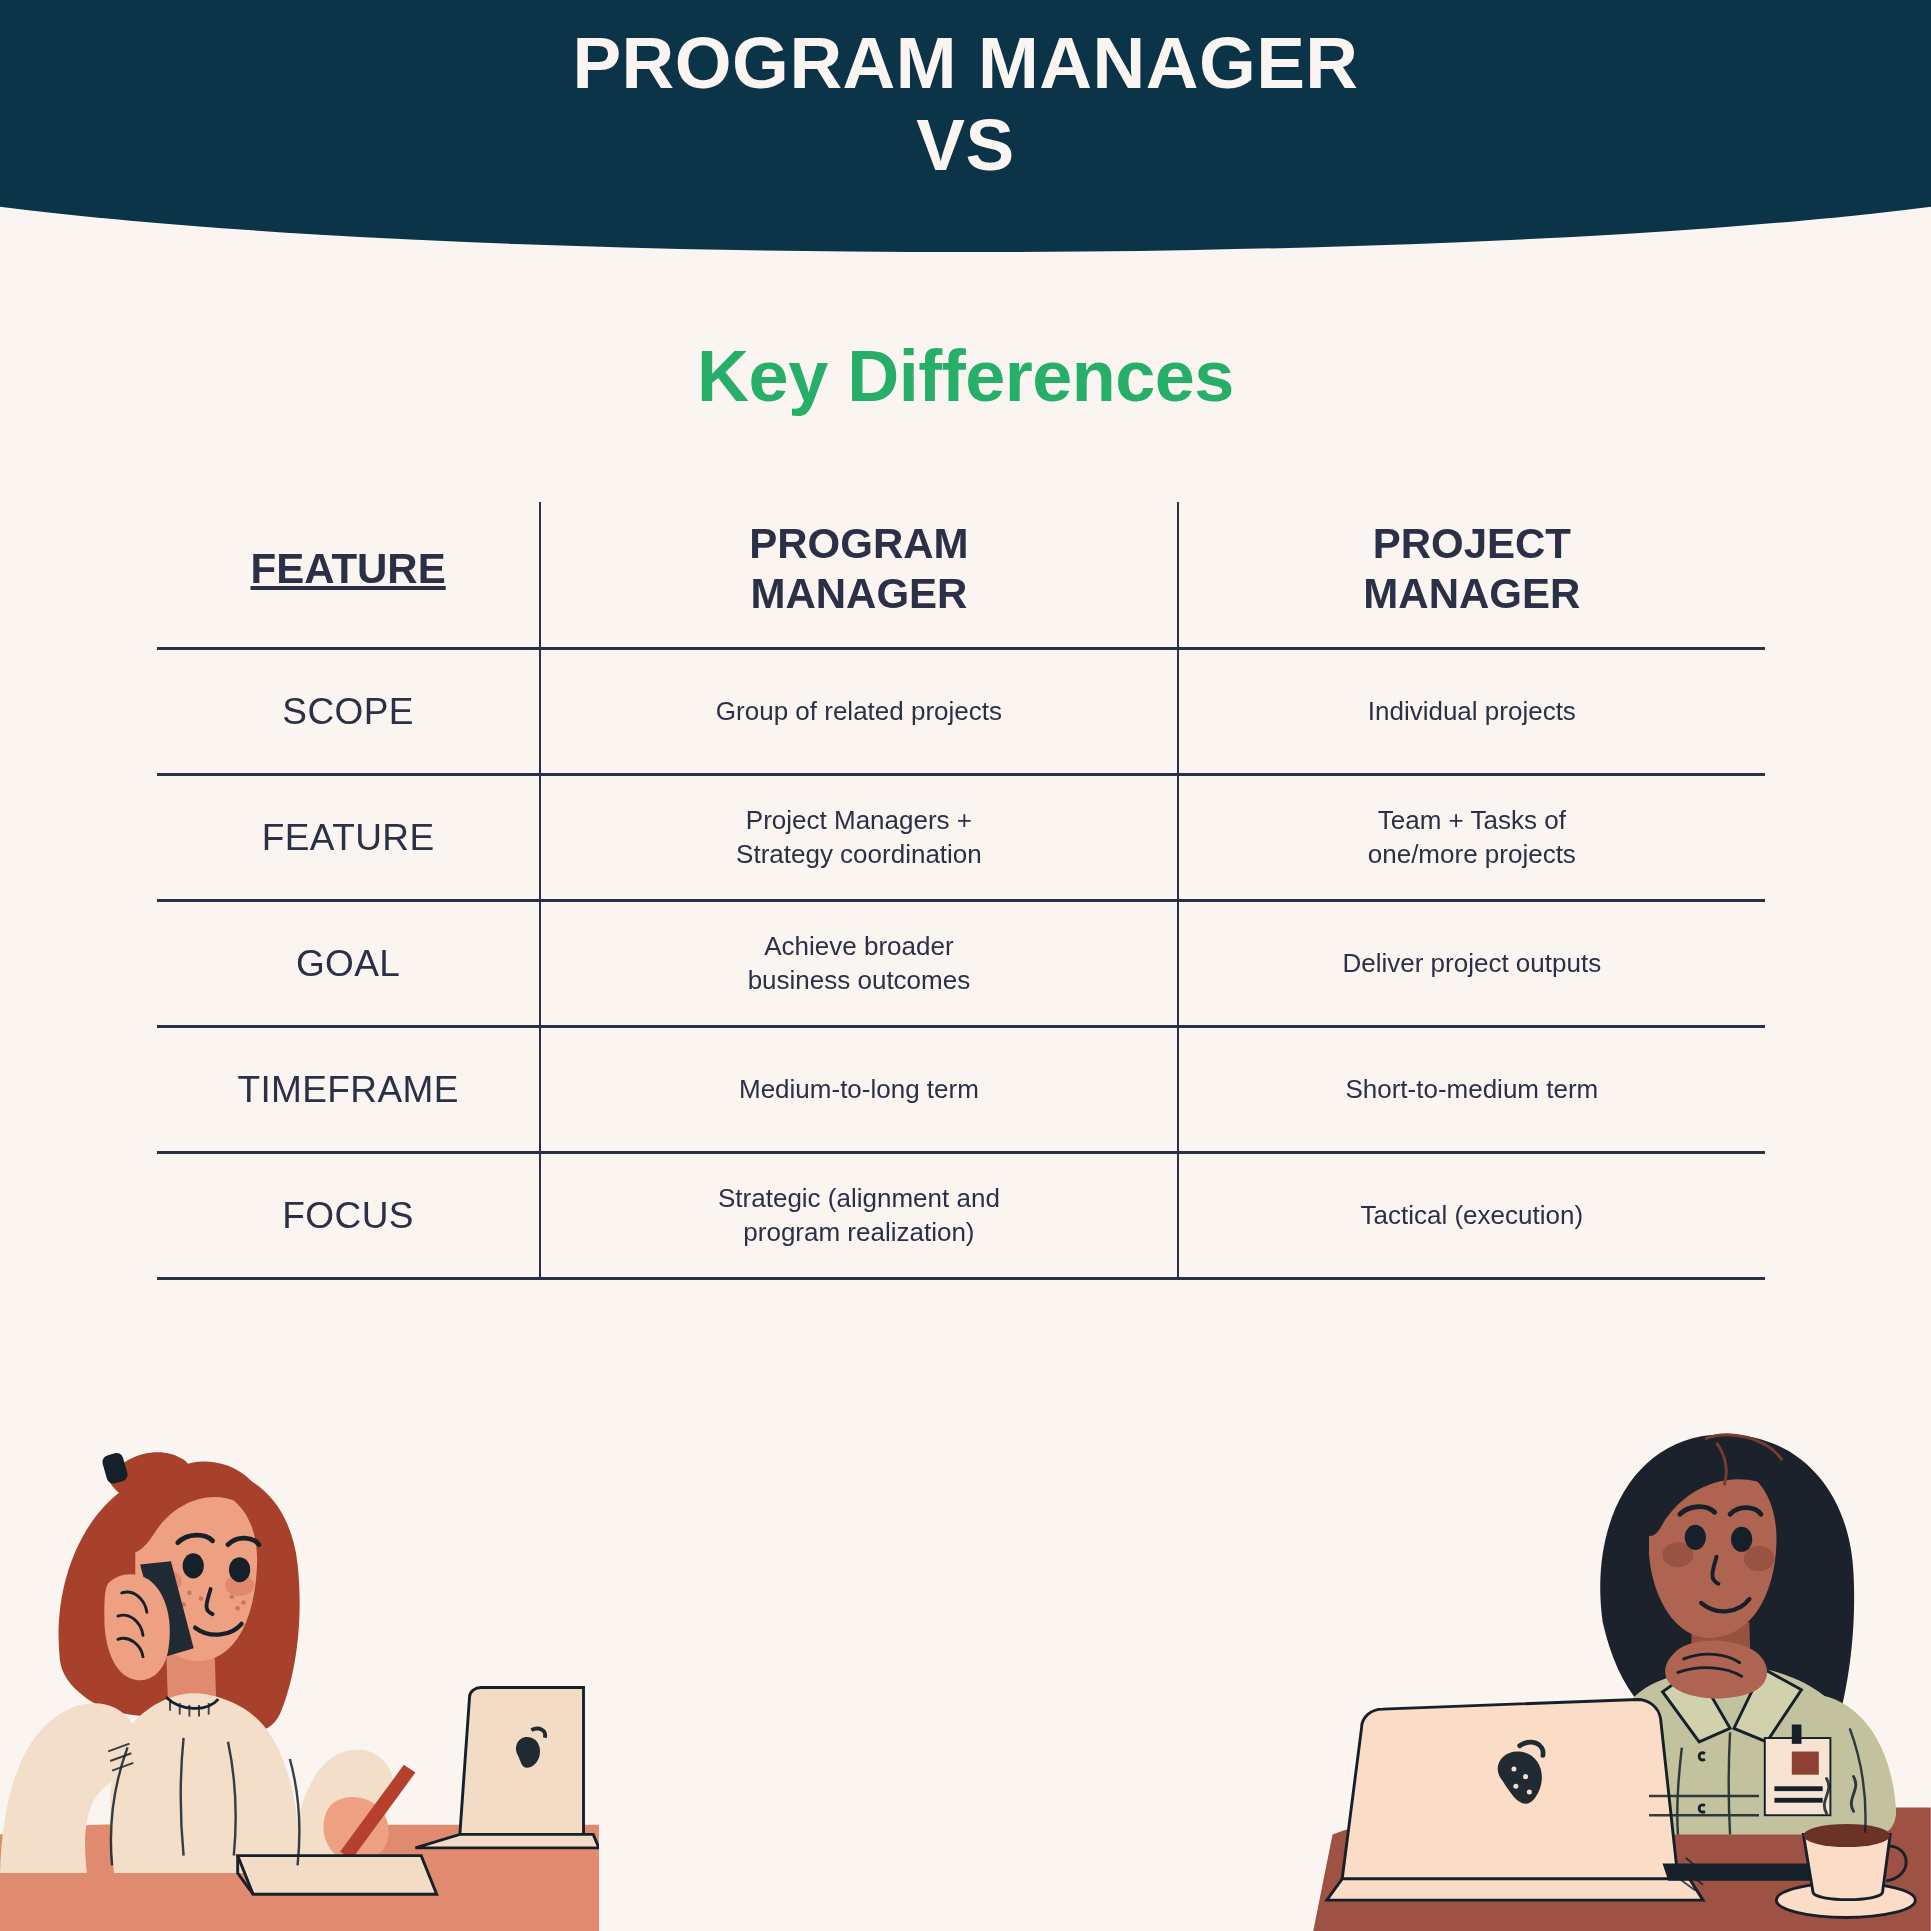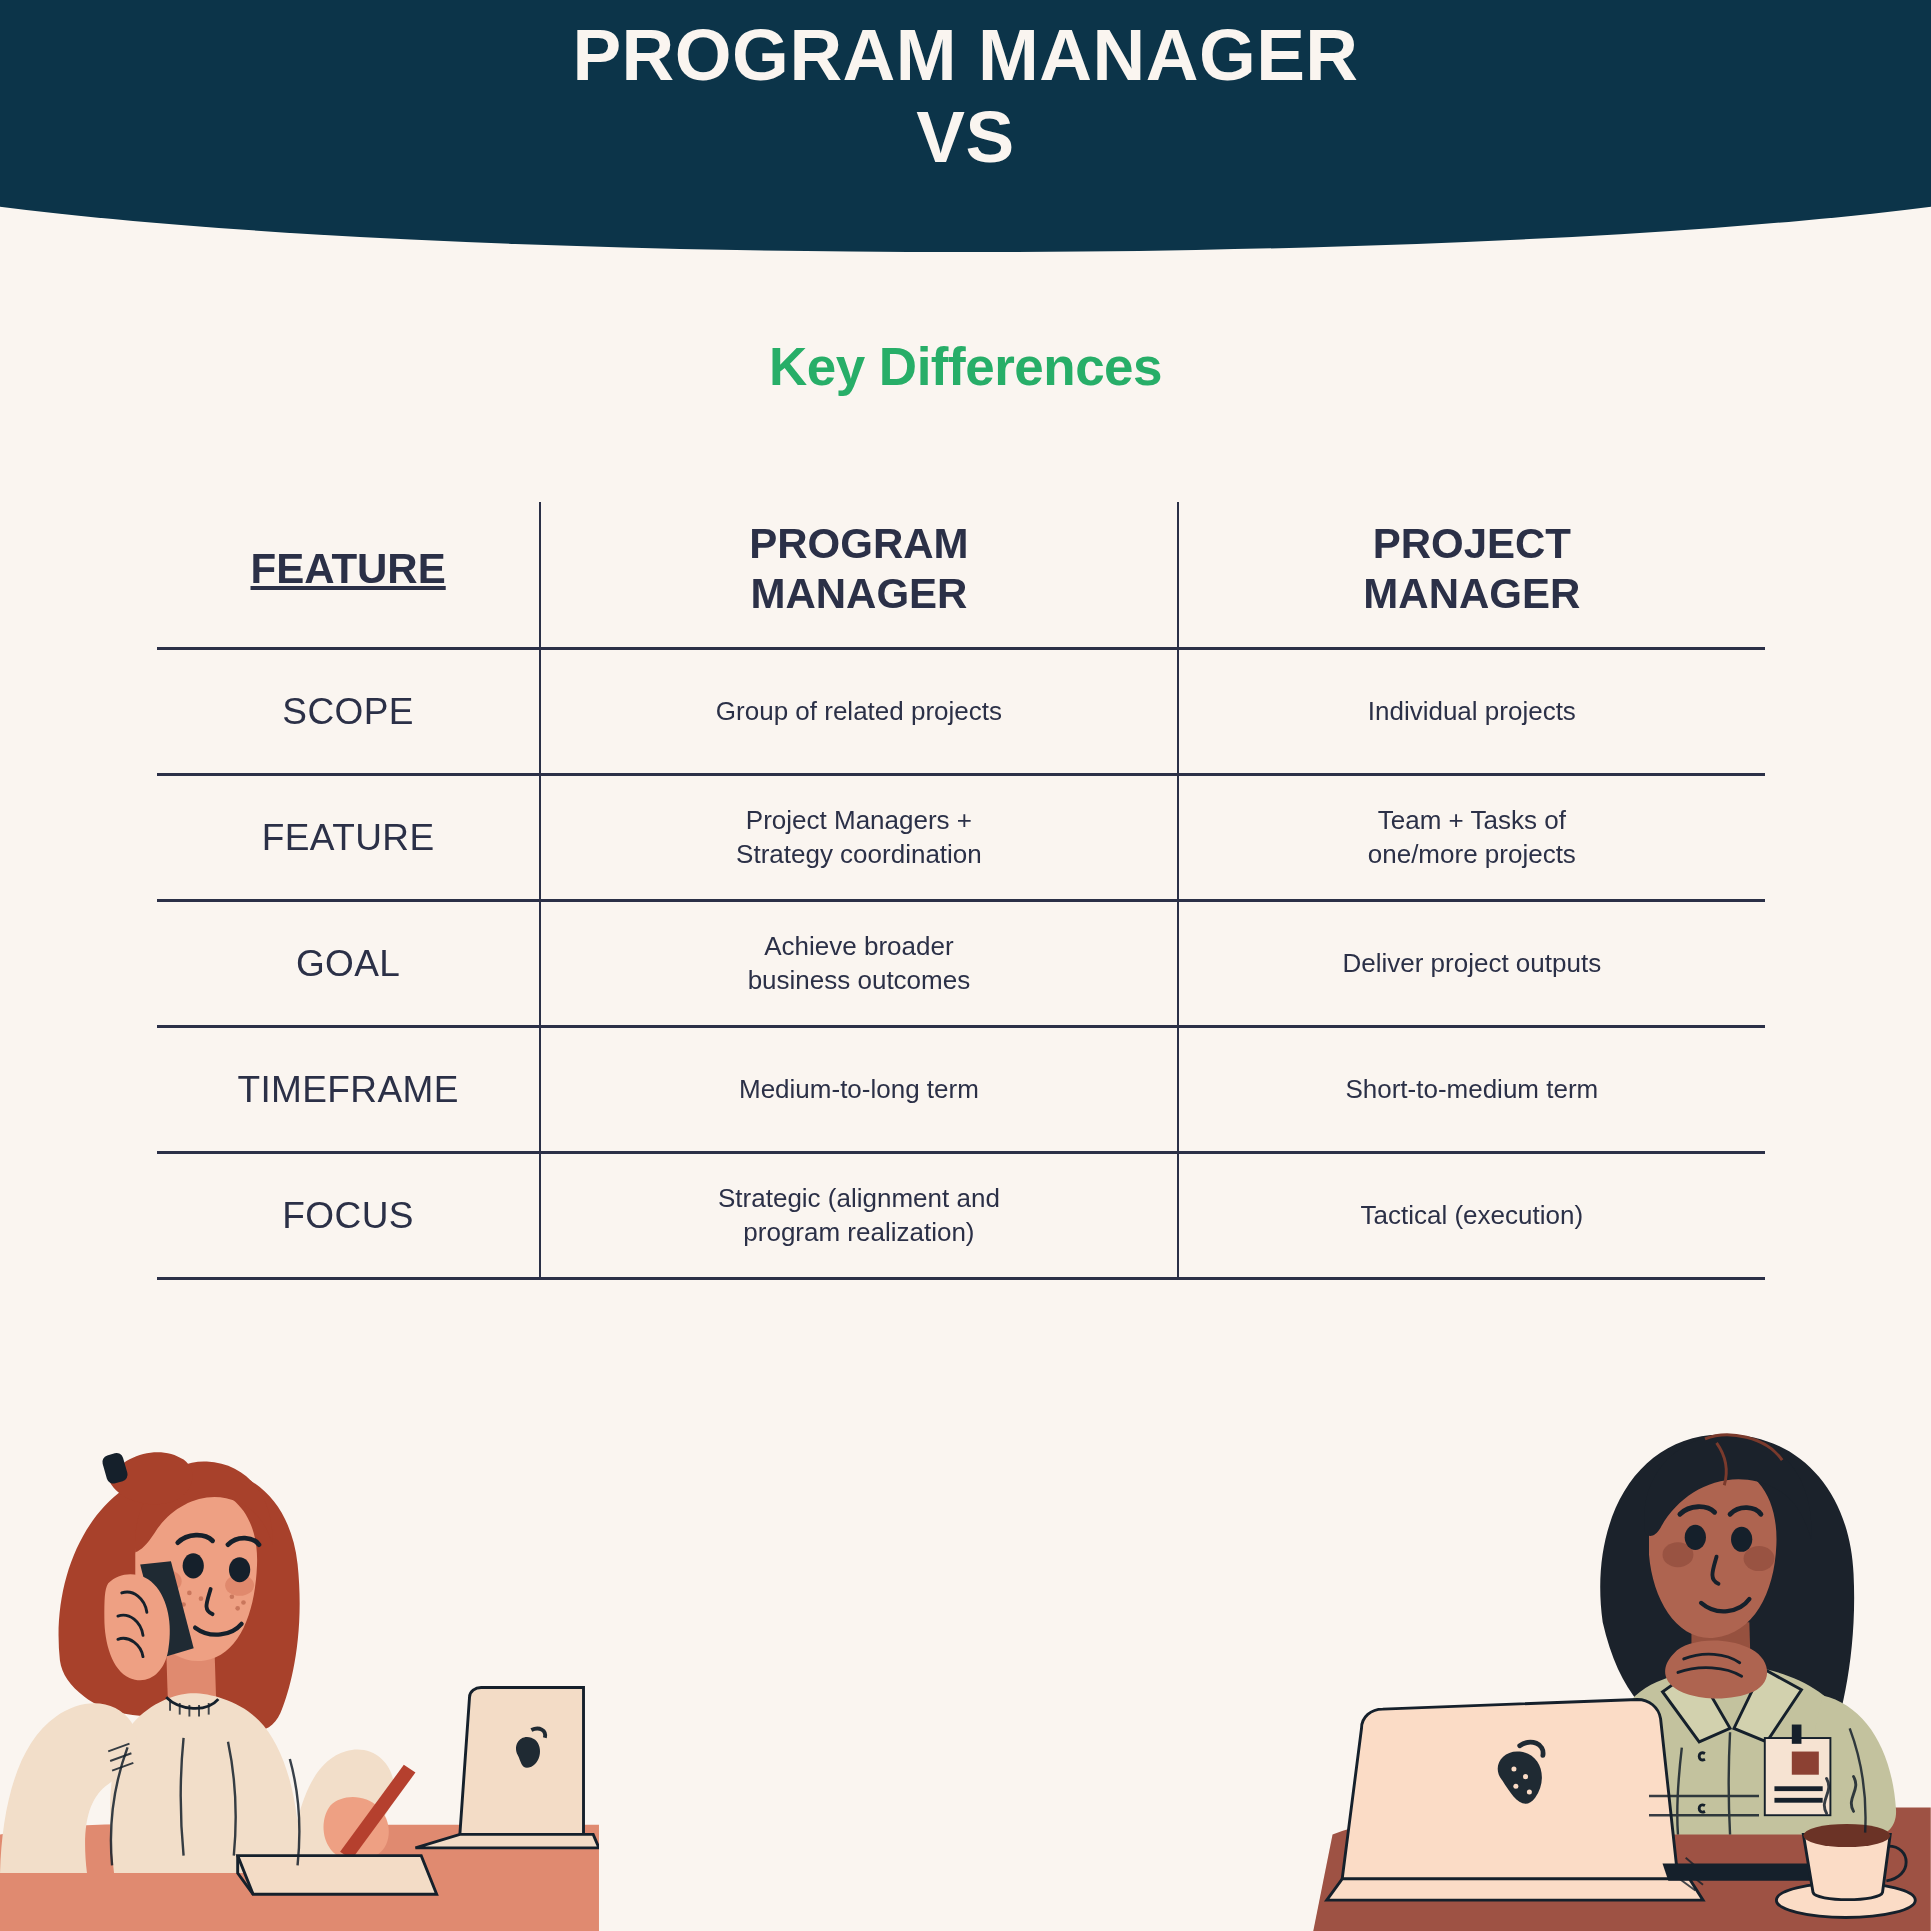--- a/index.html
+++ b/index.html
@@ -17,34 +17,34 @@
     position:absolute; left:0; top:0; width:1931px; height:290px;
     overflow:hidden;
   }
   #header-banner .navy-shape{
     position:absolute; left:-212px; top:-966px;
     width:2356px; height:1218px;
     background:#0C3449;
     border-radius:0 0 50% 50% / 0 0 106px 106px;
   }
   #header-title{
-    position:absolute; left:0; top:14px; width:1931px;
+    position:absolute; left:0; top:22px; width:1931px;
     text-align:center; color:#FAF5F0;
     font-weight:bold; font-size:73px; line-height:1.12;
     letter-spacing:0.5px;
     z-index:3;
   }
   #header-title .ln{ display:block; white-space:pre; }
 
   
   #subtitle{
     position:absolute; left:0; top:340px; width:1931px;
     text-align:center;
     color:#27AE68;
-    font-weight:bold; font-size:53px; line-height:1;
+    font-weight:bold; font-size:72px; line-height:1;
     letter-spacing:-0.5px;
   }
 
   
   #comparison-table{
     position:absolute; left:157px; top:502px; width:1608px;
   }
   table.cmp{
     border-collapse:collapse; width:1608px; table-layout:fixed;
     color:#2B3047;

